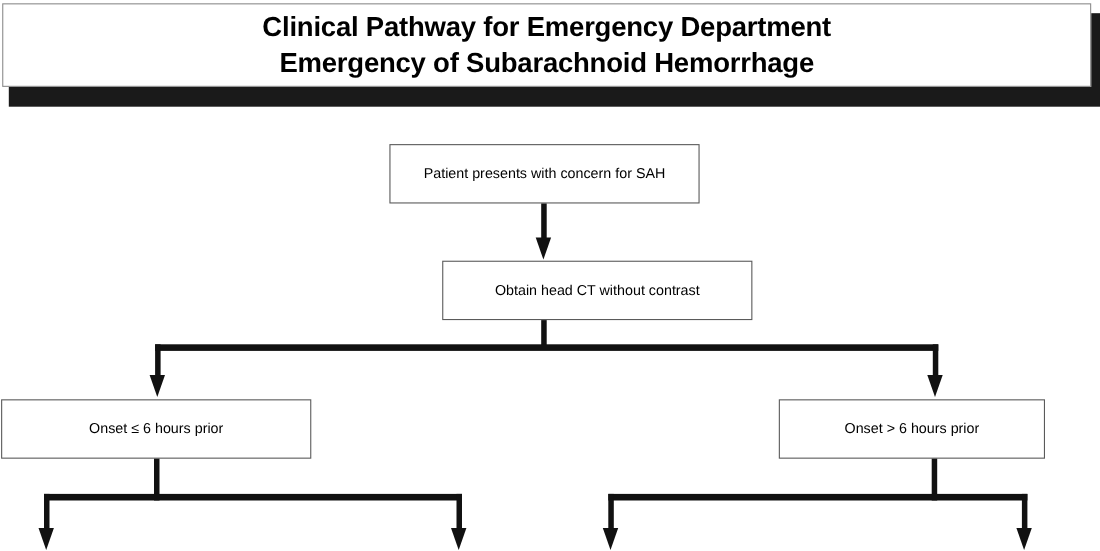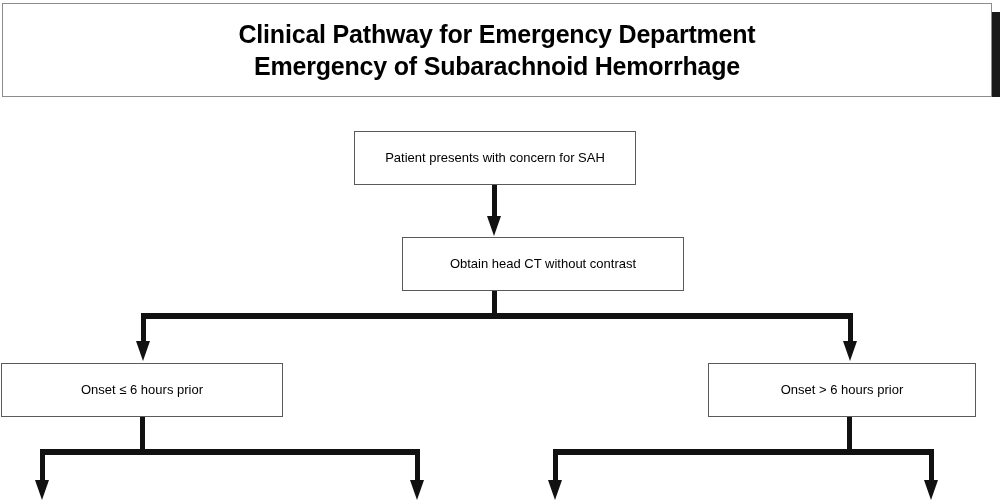--- a/index.html
+++ b/index.html
@@ -26,21 +26,21 @@
     top: 12px;
     width: 992px;
     height: 85px;
     background: #1a1a1a;
   }
   .banner-box {
     position: absolute;
     left: 2px;
     top: 3px;
     width: 990px;
-    height: 94px;
+    height: 76px;
     background: #ffffff;
     border: 1px solid #8c8c8c;
     box-sizing: border-box;
     display: flex;
     flex-direction: column;
     align-items: center;
     justify-content: center;
   }
   .banner-line {
     font-size: 25px;
@@ -67,21 +67,21 @@
     font-size: 13px;
     color: #000000;
     text-align: left;
     line-height: 1.2;
     white-space: nowrap;
   }
 
   #node-sah      { left: 354px; top: 131px; width: 282px; height: 54px; }
   #node-ct       { left: 354px; top: 237px; width: 282px; height: 54px; margin-left: 48px; }
   #node-onset-le { left: 1px;   top: 363px; width: 282px; height: 54px; }
-  #node-onset-gt { left: 708px; top: 363px; width: 268px; height: 54px; }
+  #node-onset-gt { left: 708px; top: 363px; width: 242px; height: 54px; }
 
   
   .vline {
     position: absolute;
     width: 5px;
     background: #111111;
   }
   .hline {
     position: absolute;
     height: 6px;

